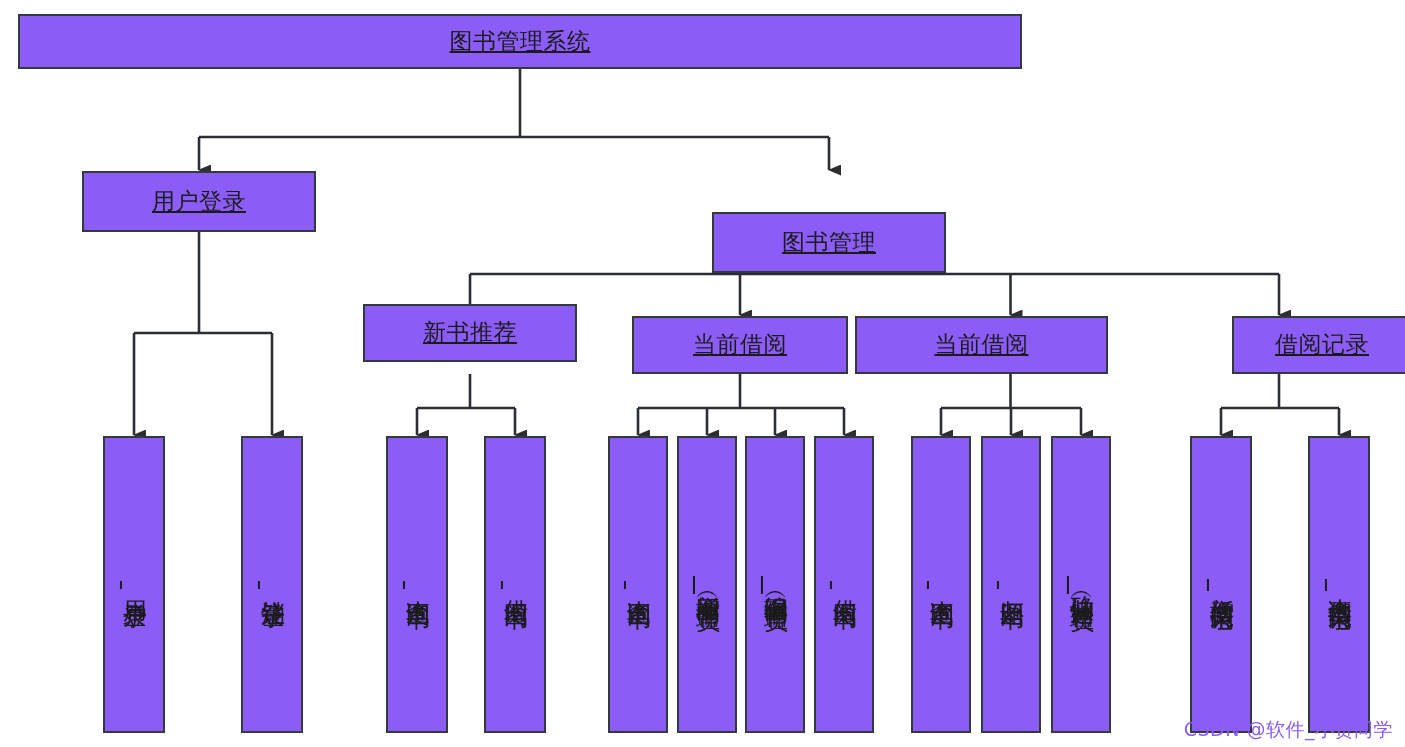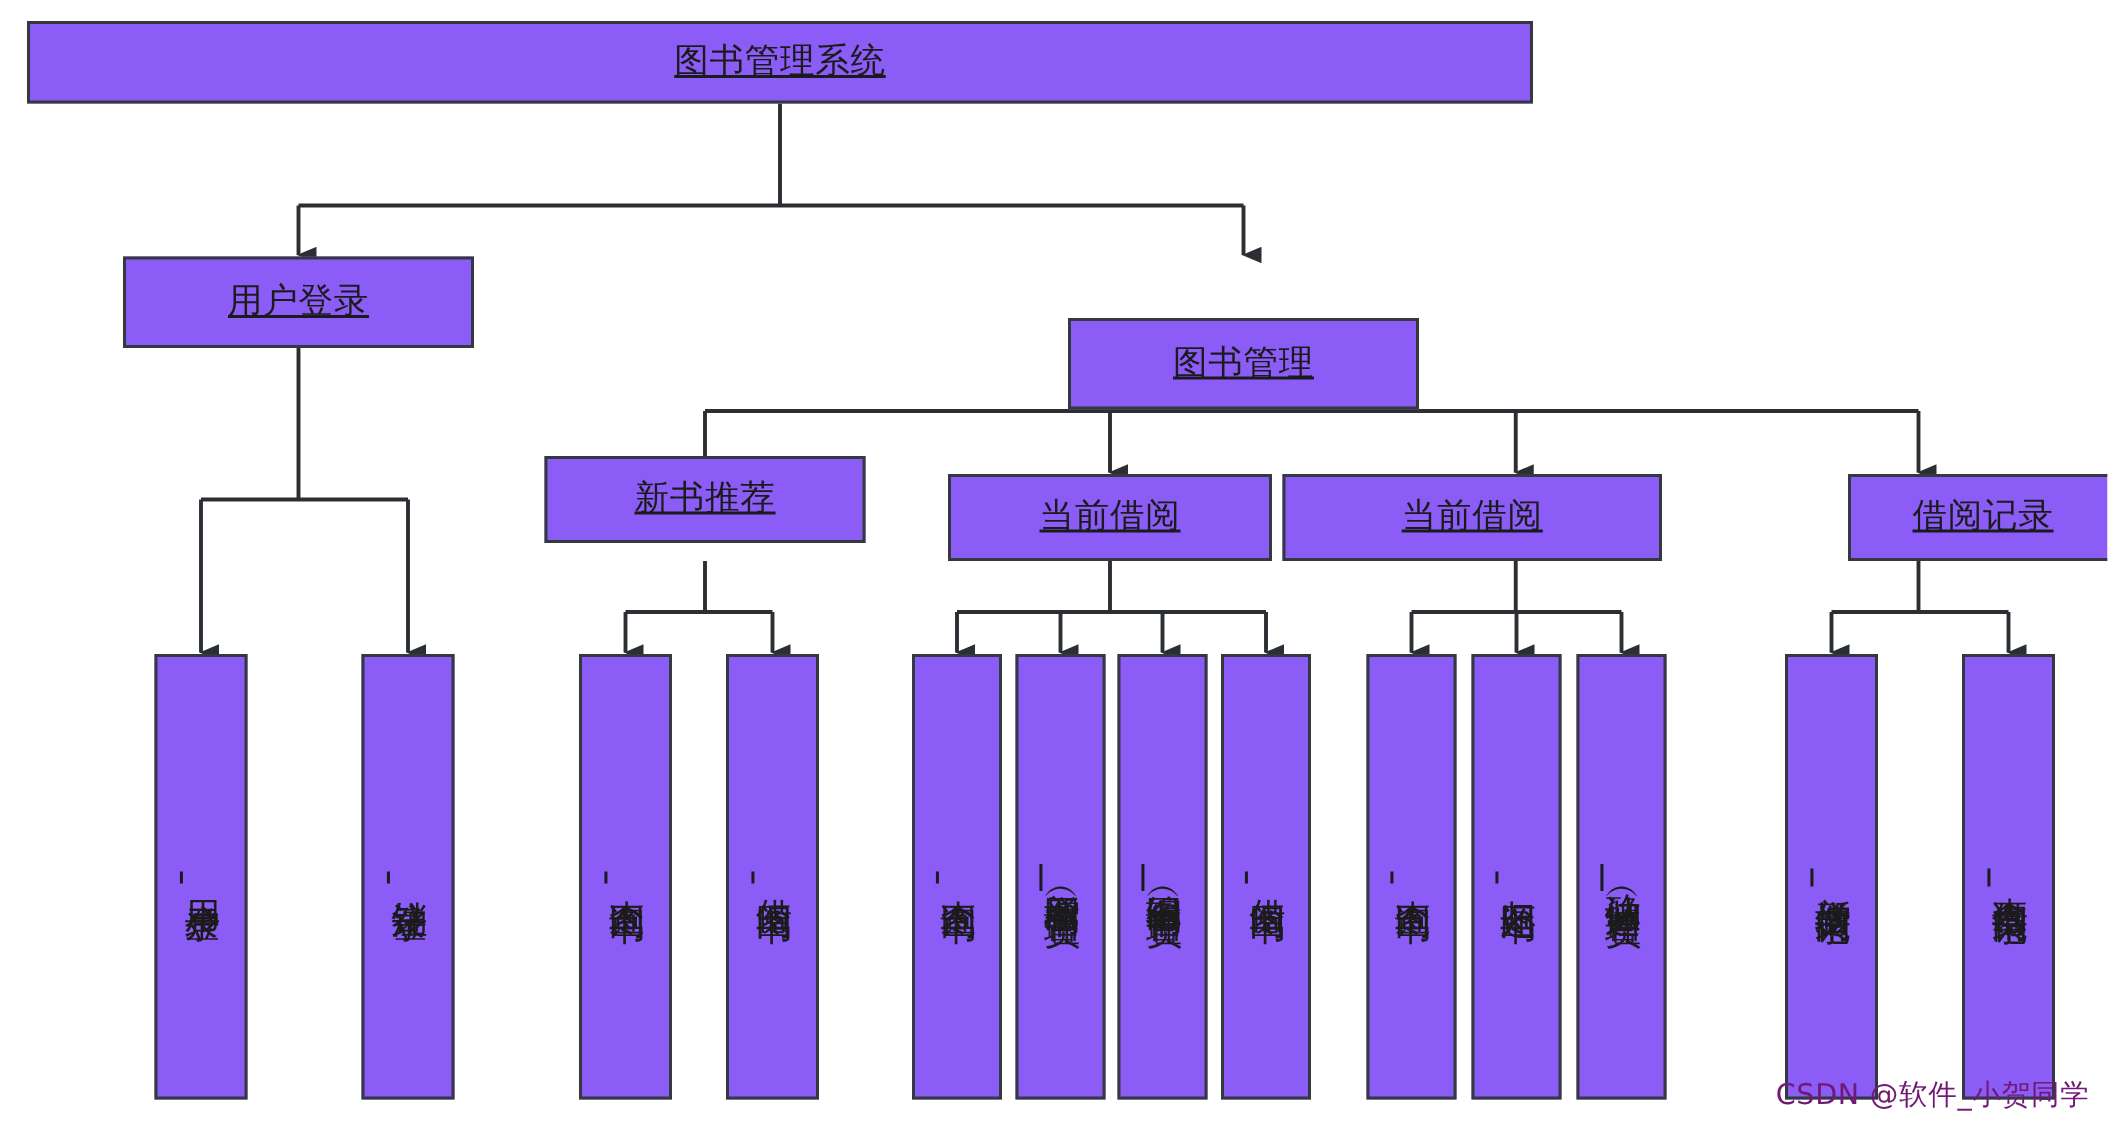--- a/index.html
+++ b/index.html
@@ -55,21 +55,21 @@
     font-size: 24px;
     line-height: 1.08;
     letter-spacing: 2px;
     white-space: nowrap;
   }
   #watermark {
     position: absolute;
     right: 12px;
     bottom: 4px;
     font-size: 19px;
-    color: #701a75;
+    color: #8b5cf6;
     letter-spacing: 0.5px;
     white-space: nowrap;
     pointer-events: none;
   }
 </style>
 </head>
 <body>
 
 <div id="diagram-root">
 

